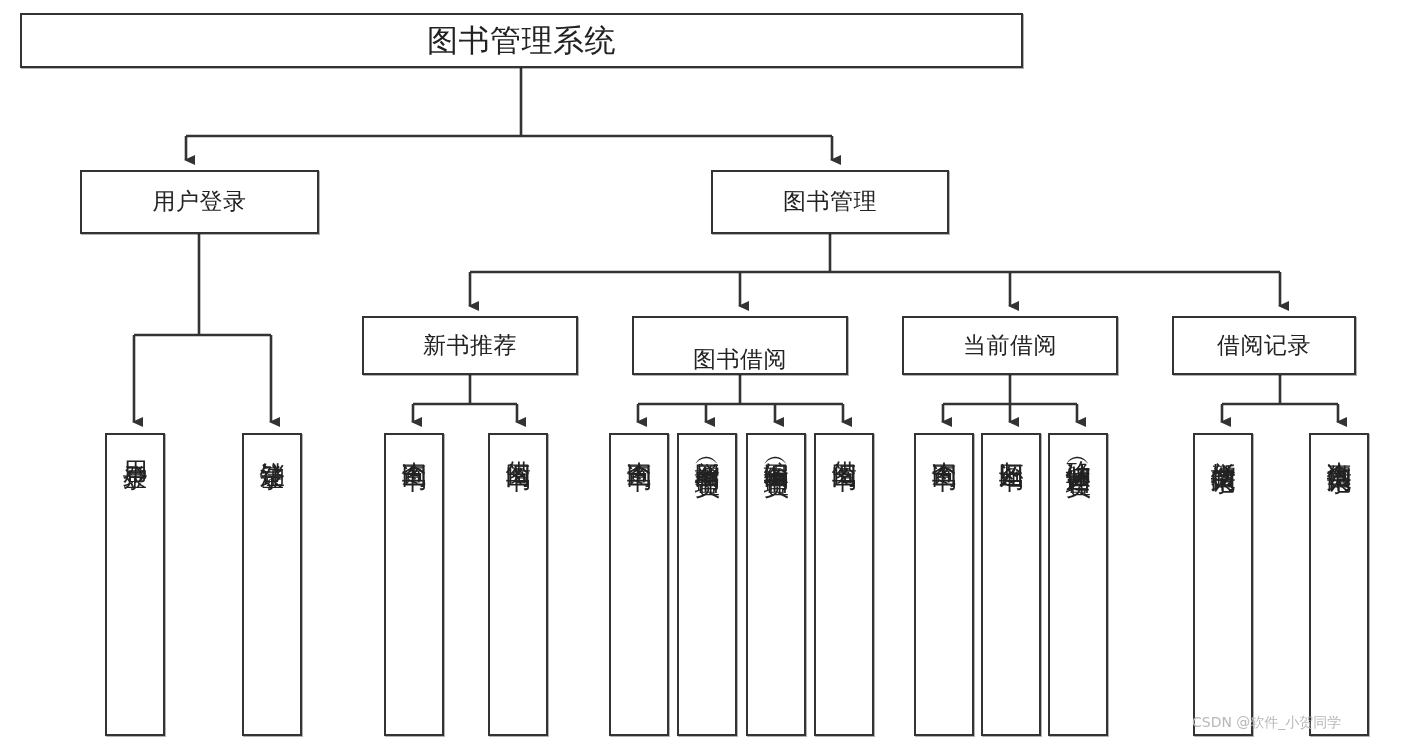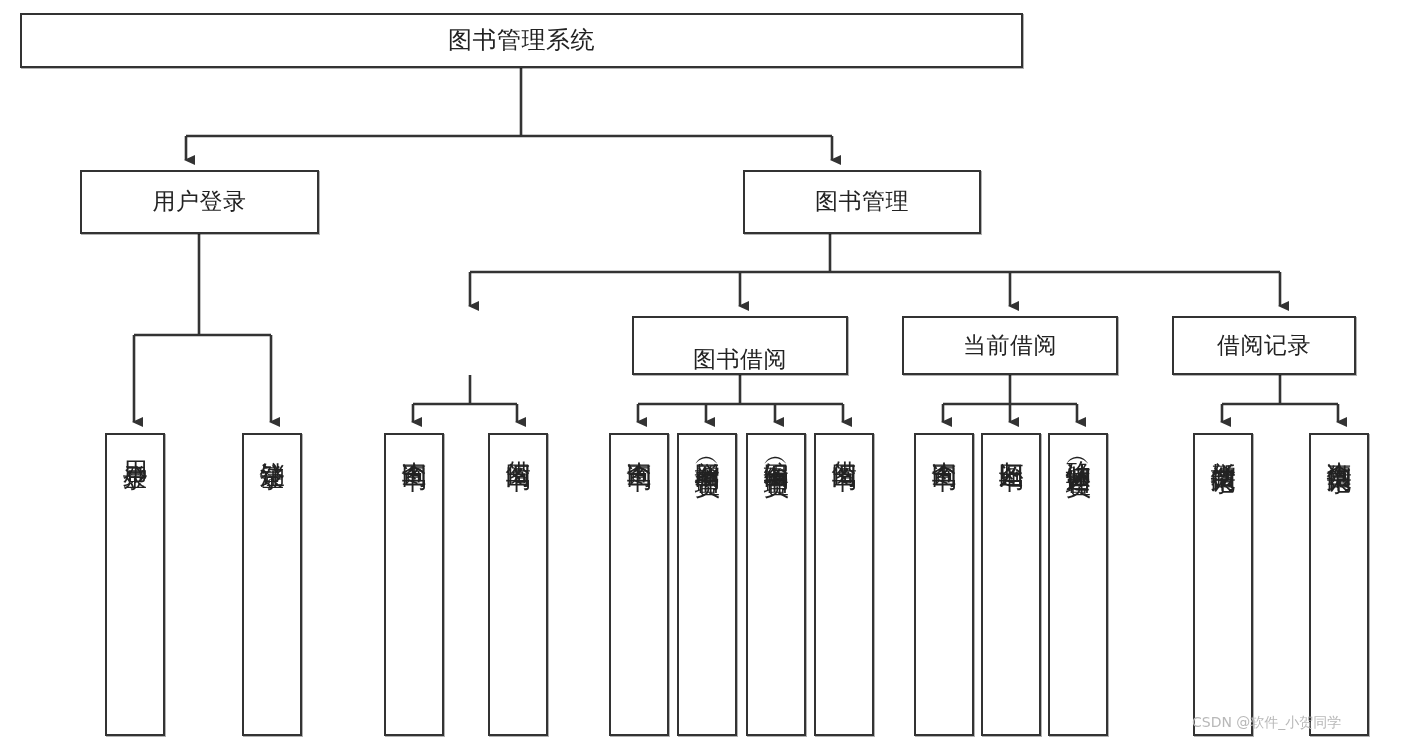--- a/index.html
+++ b/index.html
@@ -42,21 +42,21 @@
     display: block;
     text-align: center;
     line-height: 1.18;
     letter-spacing: 0.5px;
   }
   
   .node.h .label {
     writing-mode: horizontal-tb;
     font-size: 23px;
   }
-  .node.root .label { font-size: 24px; }
+  .node.root .label { font-size: 31px; }
   
   .node.v {
     align-items: flex-start;
     padding-top: 6px;
   }
   .node.v .label {
     writing-mode: vertical-rl;
     text-orientation: upright;
     font-size: 25px;
     line-height: 1.02;
@@ -127,24 +127,27 @@
     </g>
   </svg>
 
   <div class="node h root" style="left:20px; top:13px; width:1003px; height:55px;">
     <span class="label">图书管理系统</span>
   </div>
 
   <div class="node h" style="left:80px; top:170px; width:239px; height:64px;">
     <span class="label">用户登录</span>
   </div>
-  <div class="node h" style="left:711px; top:170px; width:238px; height:64px;margin-left:32px;">
+  <div class="node h" style="left:711px; top:170px; width:238px; height:64px;">
     <span class="label">图书管理</span>
   </div>
 
+  <div class="node h" style="left:362px; top:316px; width:216px; height:59px;">
+    <span class="label">新书推荐</span>
+  </div>
   <div class="node h" style="left:632px; top:316px; width:216px; height:59px;align-items:flex-end;">
     <span class="label">图书借阅</span>
   </div>
   <div class="node h" style="left:902px; top:316px; width:216px; height:59px;">
     <span class="label">当前借阅</span>
   </div>
   <div class="node h" style="left:1172px; top:316px; width:184px; height:59px;">
     <span class="label">借阅记录</span>
   </div>
 

